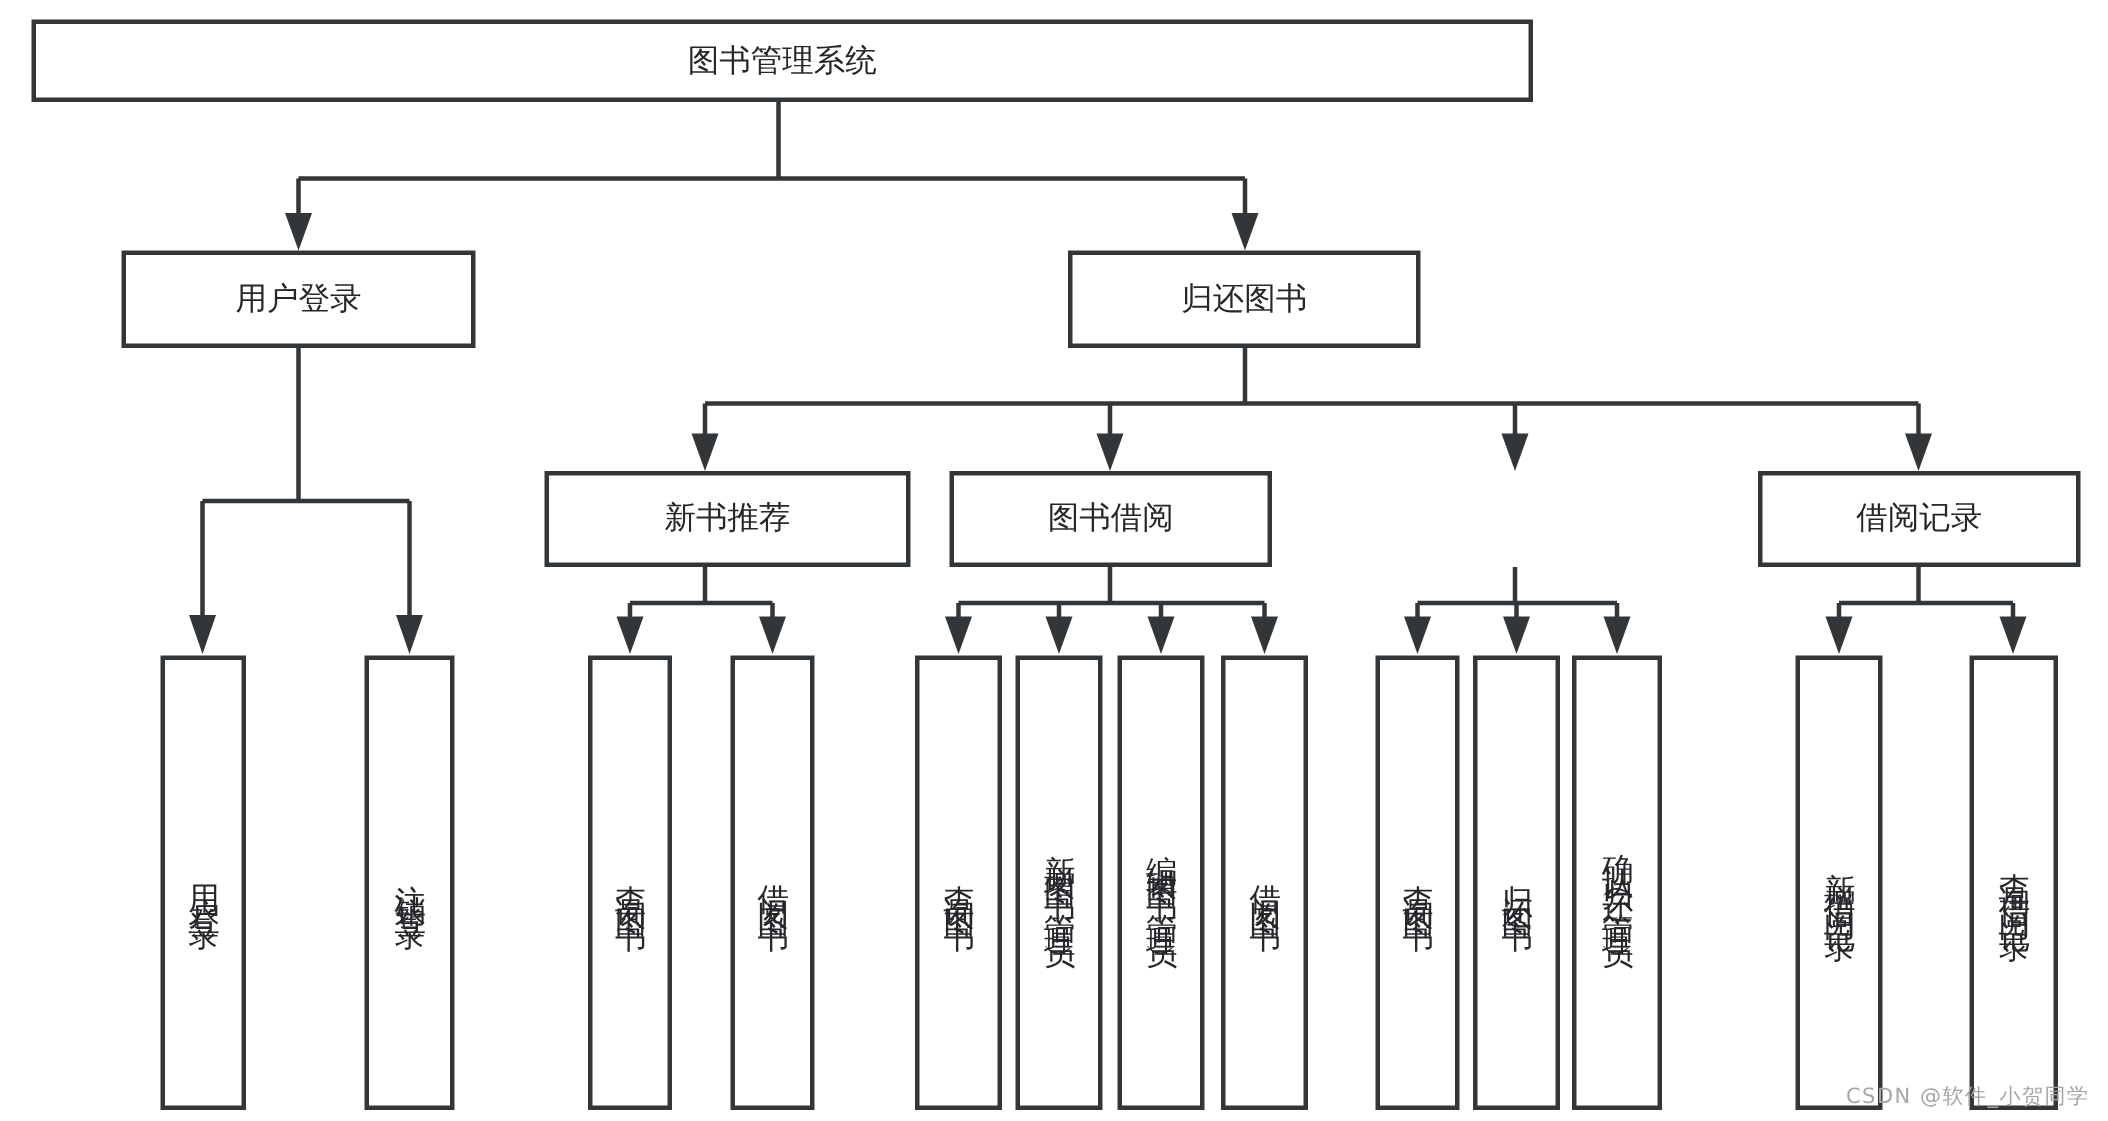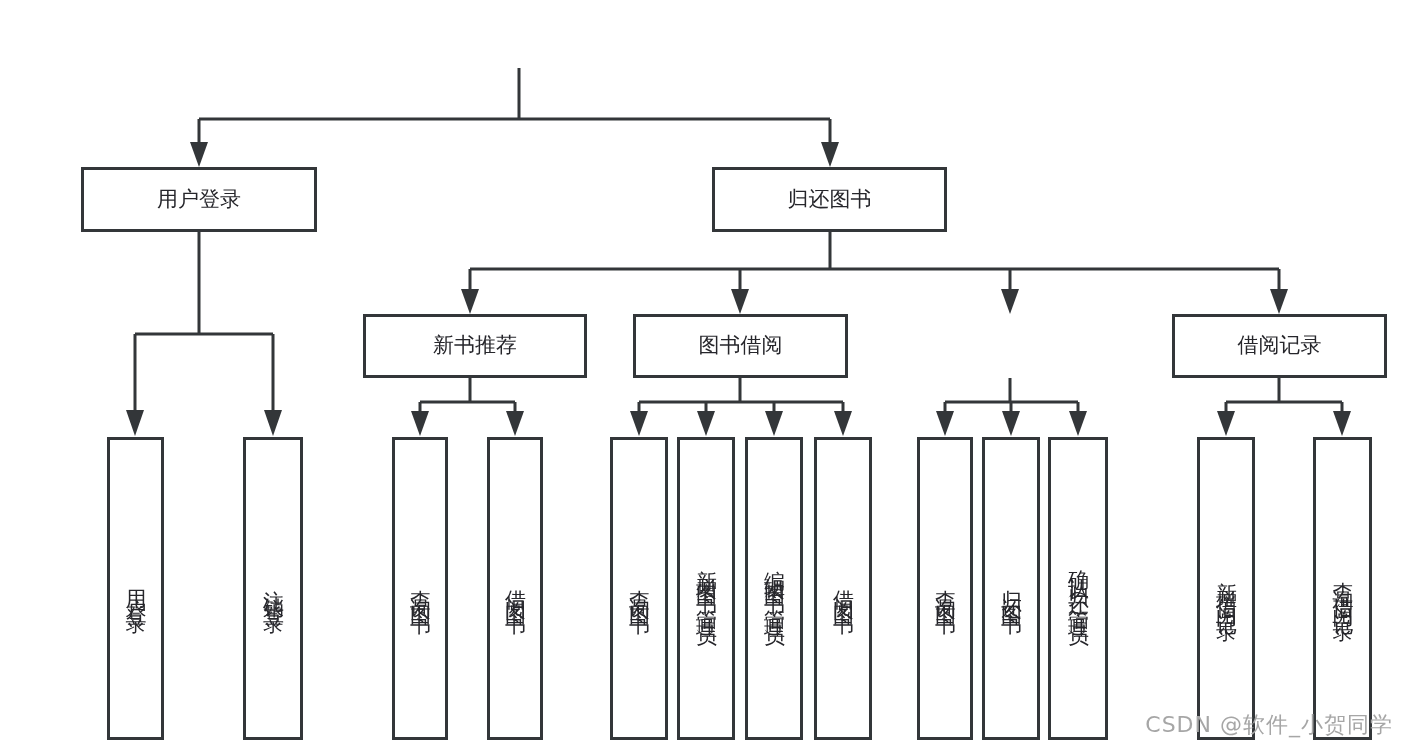--- a/index.html
+++ b/index.html
@@ -32,21 +32,21 @@
     letter-spacing:8px;
     line-height:1;
     font-size:21px;
   }
   .watermark{
     position:absolute;
     right:12px;
     bottom:7px;
     z-index:3;
     color:#a6a6a6;
-    font-size:22px;
+    font-size:14px;
     letter-spacing:1px;
     white-space:nowrap;
   }
 </style>
 </head>
 <body>
 
 <div class="canvas">
 
   <svg class="wires" width="1405" height="747" viewBox="0 0 1405 747">
@@ -92,29 +92,32 @@
       <polygon points="1069,411 1087,411 1078,436" fill="#333639"></polygon>
     </g>
 
     <g>
       <path d="M1279 378 V402 M1226 402 H1342 M1226 402 V412 M1342 402 V412" fill="none" stroke="#333639" stroke-width="3"></path>
       <polygon points="1217,411 1235,411 1226,436" fill="#333639"></polygon>
       <polygon points="1333,411 1351,411 1342,436" fill="#333639"></polygon>
     </g>
   </svg>
 
+  <div class="node" style="left:21px;top:13px;width:1001px;height:55px;">
+    <span>图书管理系统</span>
+  </div>
 
   <div class="node" style="left:81px;top:167px;width:236px;height:65px;">
     <span>用户登录</span>
   </div>
   <div class="node" style="left:712px;top:167px;width:235px;height:65px;">
     <span>归还图书</span>
   </div>
 
-  <div class="node" style="left:363px;top:314px;width:224px;height:64px;">
+  <div class="node" style="left:363px;top:314px;width:244px;height:64px;">
     <span>新书推荐</span>
   </div>
   <div class="node" style="left:633px;top:314px;width:215px;height:64px;">
     <span>图书借阅</span>
   </div>
   <div class="node" style="left:1172px;top:314px;width:215px;height:64px;">
     <span>借阅记录</span>
   </div>
 
   <div class="node v" style="left:107px;top:437px;width:57px;height:303px;">

